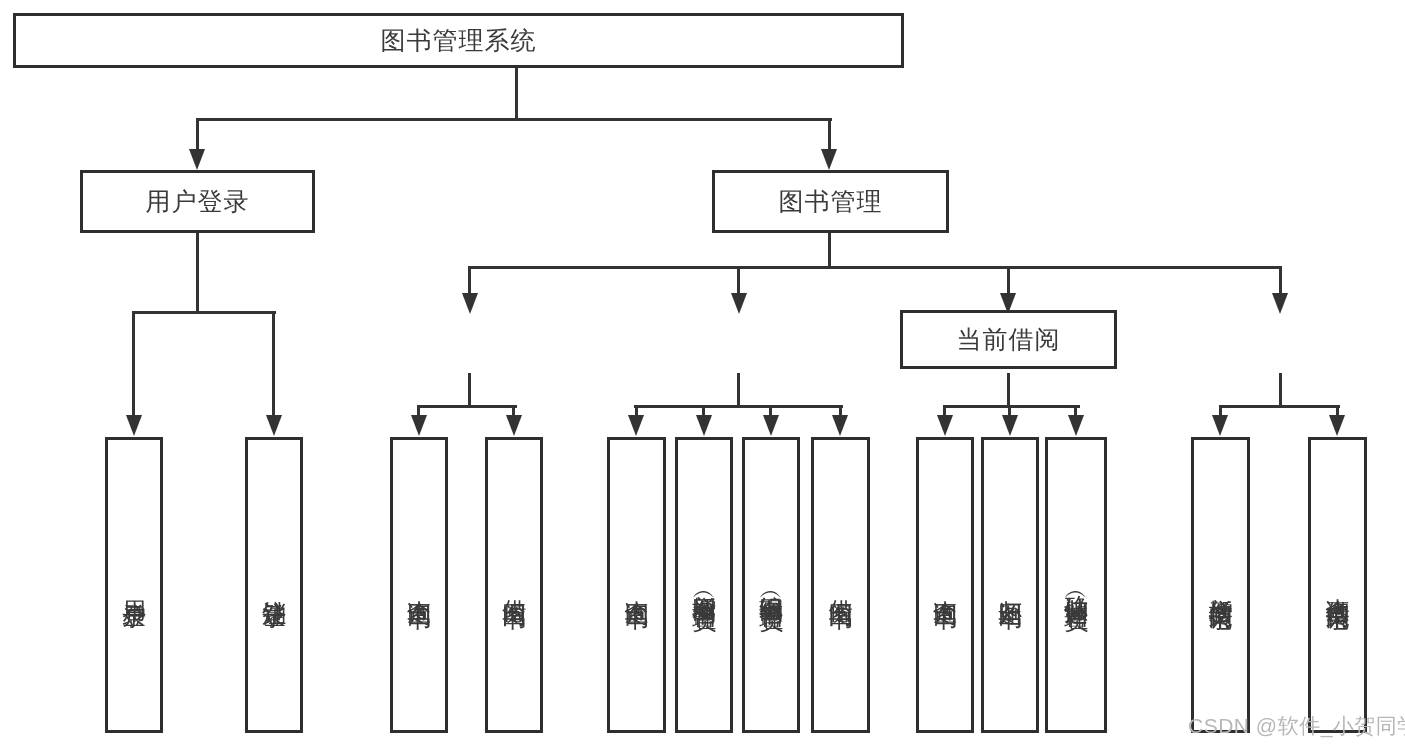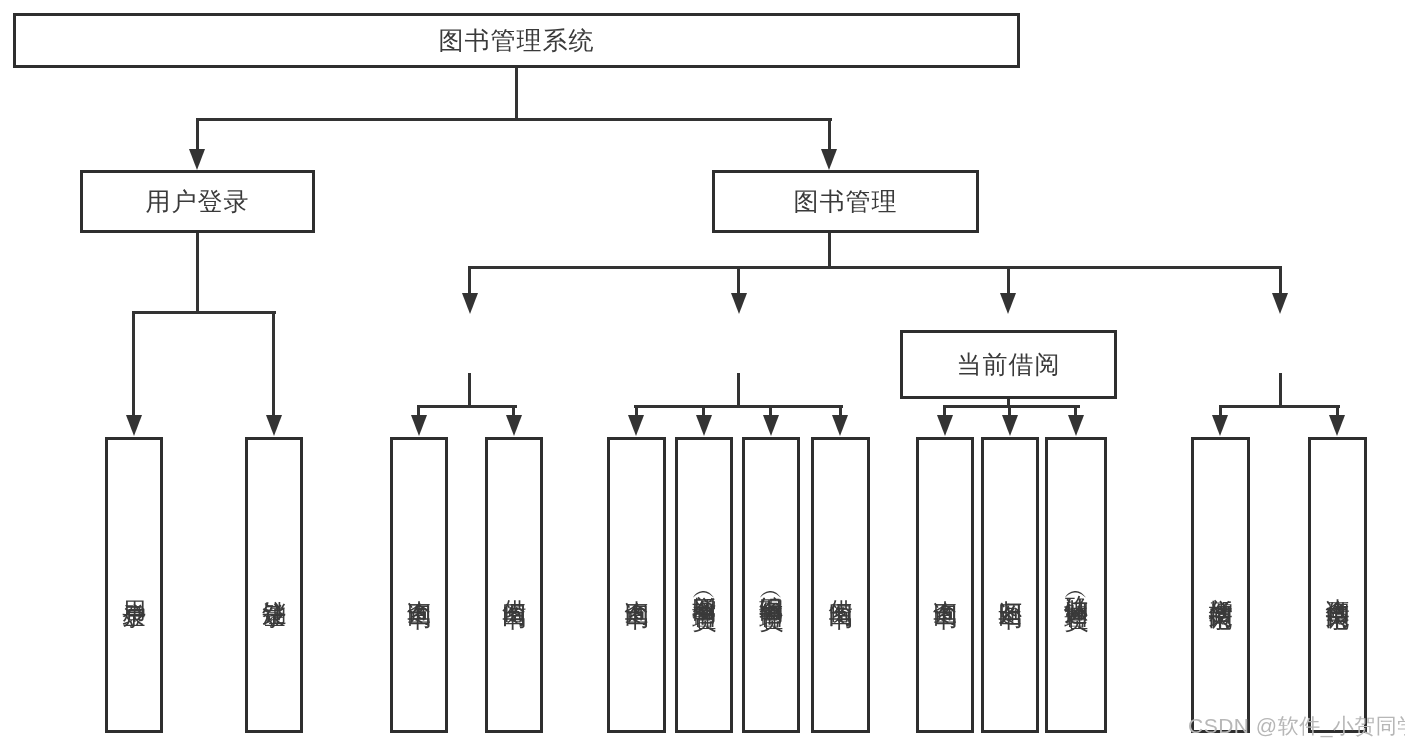--- a/index.html
+++ b/index.html
@@ -55,35 +55,35 @@
     letter-spacing:0.5px;
     z-index:5;
     white-space:nowrap;
   }
 </style>
 </head>
 <body>
 
 <div id="stage">
 
-  <div class="node" style="left:13px;top:13px;width:1007px;height:55px;">
+  <div class="node" style="left:13px;top:13px;width:891px;height:55px;">
     <span>图书管理系统</span>
   </div>
 
   <div class="vline" style="left:515px;top:68px;width:3px;height:52px;"></div>
   <div class="hline" style="left:196px;top:118px;width:636px;height:3px;"></div>
   <div class="vline" style="left:196px;top:118px;width:3px;height:32px;"></div>
   <div class="arrow" style="left:189px;top:149px;"></div>
   <div class="vline" style="left:828px;top:118px;width:3px;height:32px;"></div>
   <div class="arrow" style="left:821px;top:149px;"></div>
 
   <div class="node" style="left:80px;top:170px;width:235px;height:63px;">
     <span>用户登录</span>
   </div>
-  <div class="node" style="left:712px;top:170px;width:267px;height:63px;">
+  <div class="node" style="left:712px;top:170px;width:237px;height:63px;">
     <span>图书管理</span>
   </div>
 
   <div class="vline" style="left:196px;top:233px;width:3px;height:80px;"></div>
   <div class="hline" style="left:132px;top:311px;width:144px;height:3px;"></div>
   <div class="vline" style="left:132px;top:311px;width:3px;height:106px;"></div>
   <div class="arrow" style="left:126px;top:415px;"></div>
   <div class="vline" style="left:272px;top:311px;width:3px;height:106px;"></div>
   <div class="arrow" style="left:266px;top:415px;"></div>
 
@@ -91,21 +91,21 @@
   <div class="hline" style="left:468px;top:266px;width:814px;height:3px;"></div>
   <div class="vline" style="left:468px;top:266px;width:3px;height:28px;"></div>
   <div class="arrow" style="left:462px;top:293px;"></div>
   <div class="vline" style="left:737px;top:266px;width:3px;height:28px;"></div>
   <div class="arrow" style="left:731px;top:293px;"></div>
   <div class="vline" style="left:1007px;top:266px;width:3px;height:28px;"></div>
   <div class="arrow" style="left:1000px;top:293px;"></div>
   <div class="vline" style="left:1279px;top:266px;width:3px;height:28px;"></div>
   <div class="arrow" style="left:1272px;top:293px;"></div>
 
-  <div class="node" style="left:900px;top:330px;width:217px;height:69px;">
+  <div class="node" style="left:900px;top:310px;width:217px;height:59px;">
     <span>当前借阅</span>
   </div>
 
   <div class="vline" style="left:468px;top:373px;width:3px;height:35px;"></div>
   <div class="hline" style="left:417px;top:405px;width:100px;height:3px;"></div>
   <div class="vline" style="left:417px;top:405px;width:3px;height:12px;"></div>
   <div class="arrow" style="left:411px;top:415px;"></div>
   <div class="vline" style="left:512px;top:405px;width:3px;height:12px;"></div>
   <div class="arrow" style="left:506px;top:415px;"></div>
 

